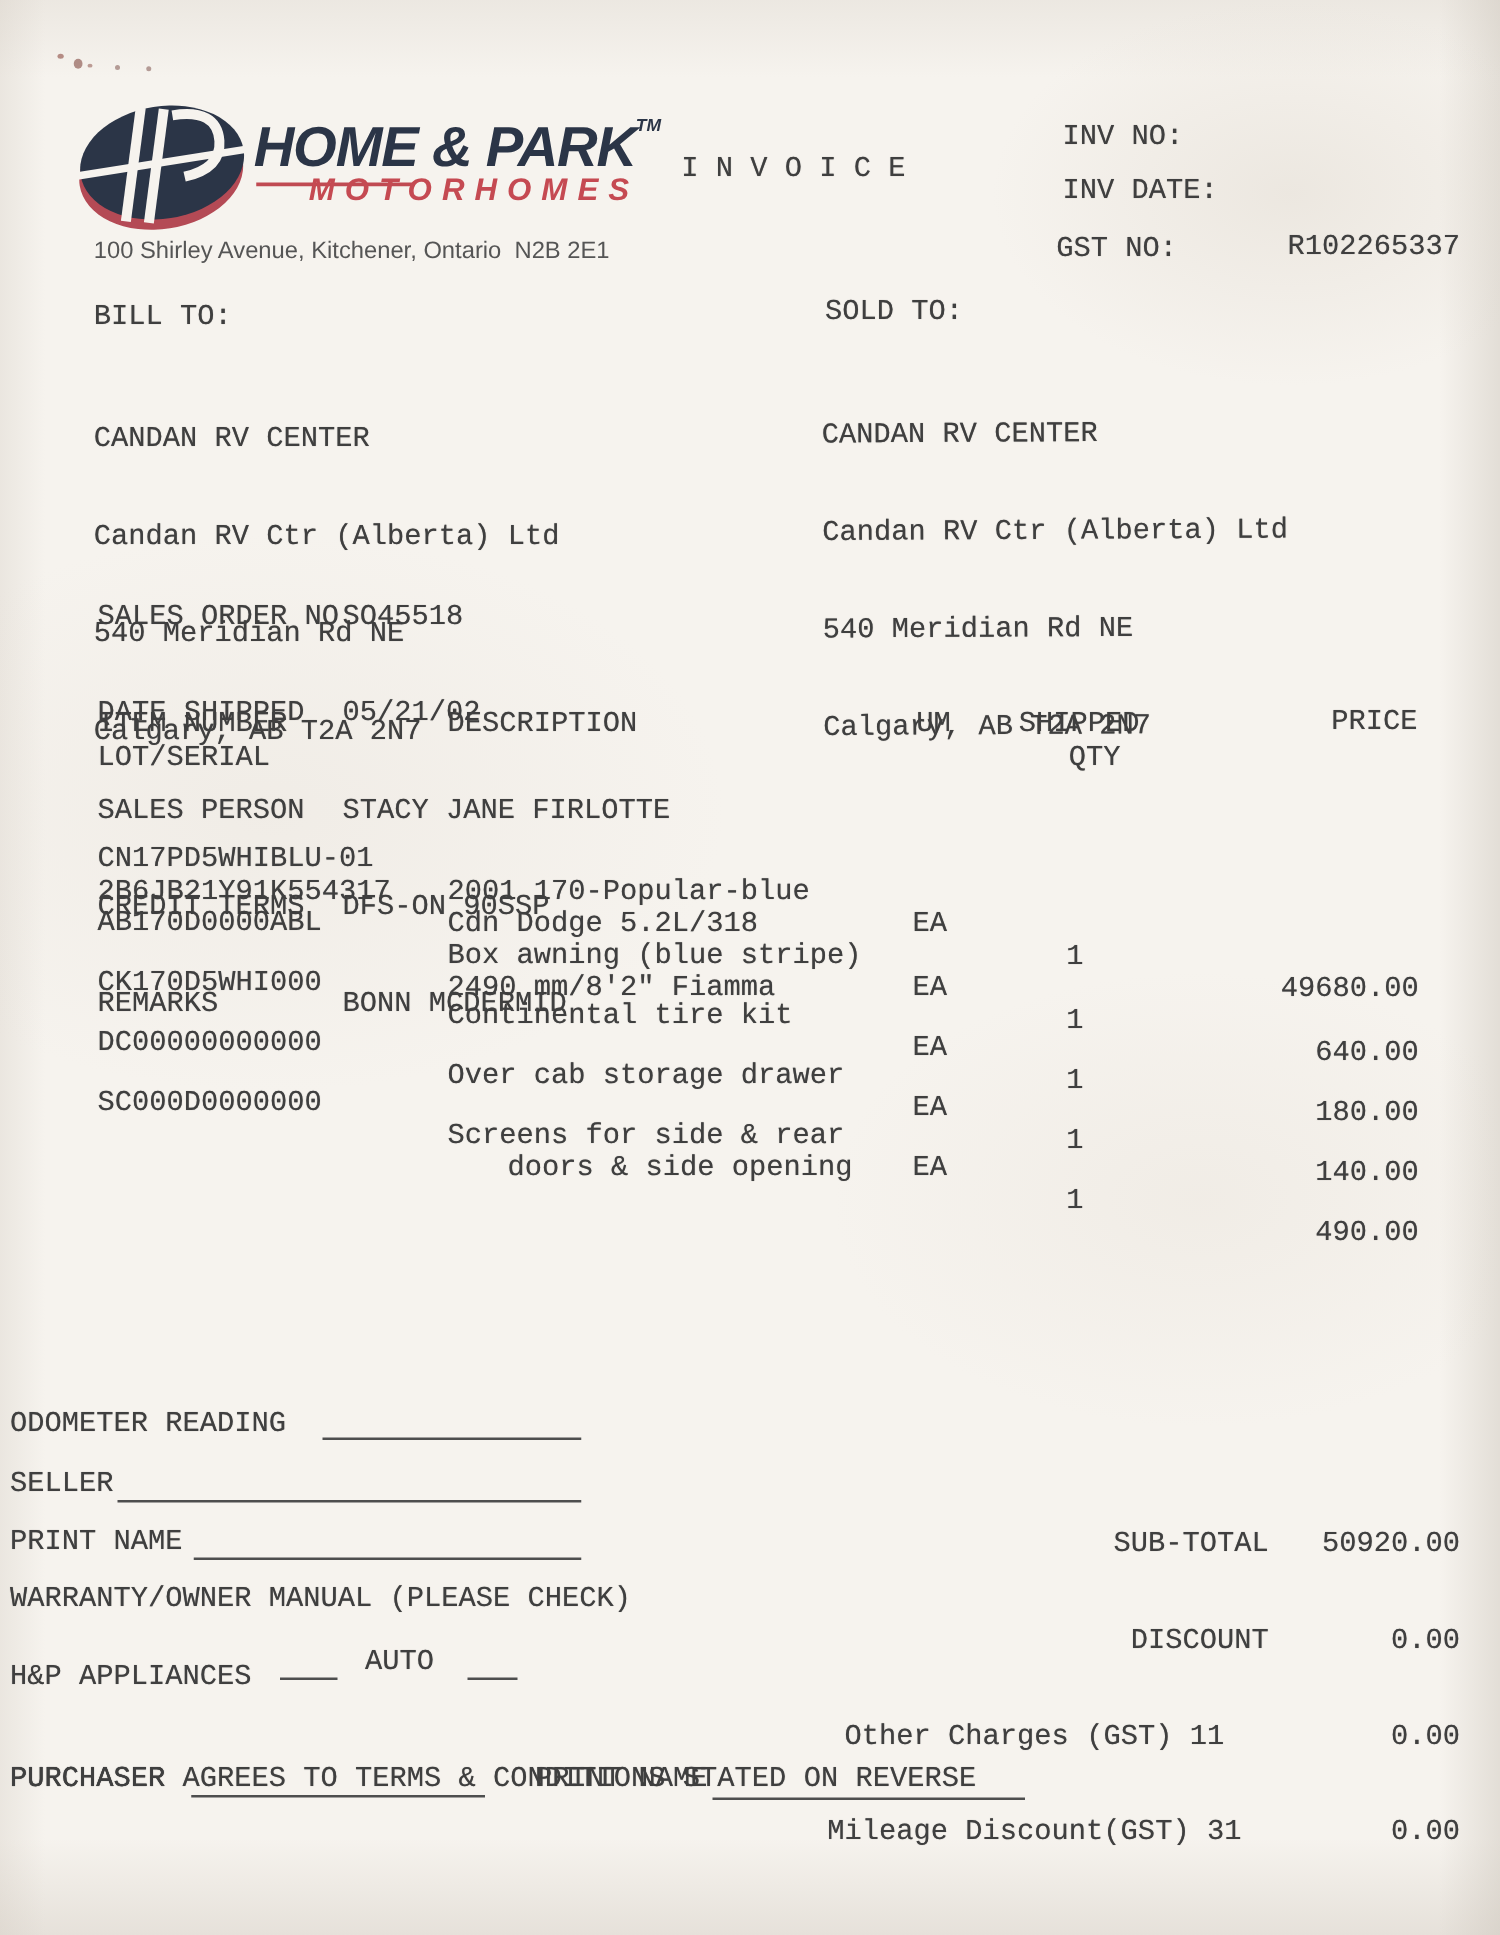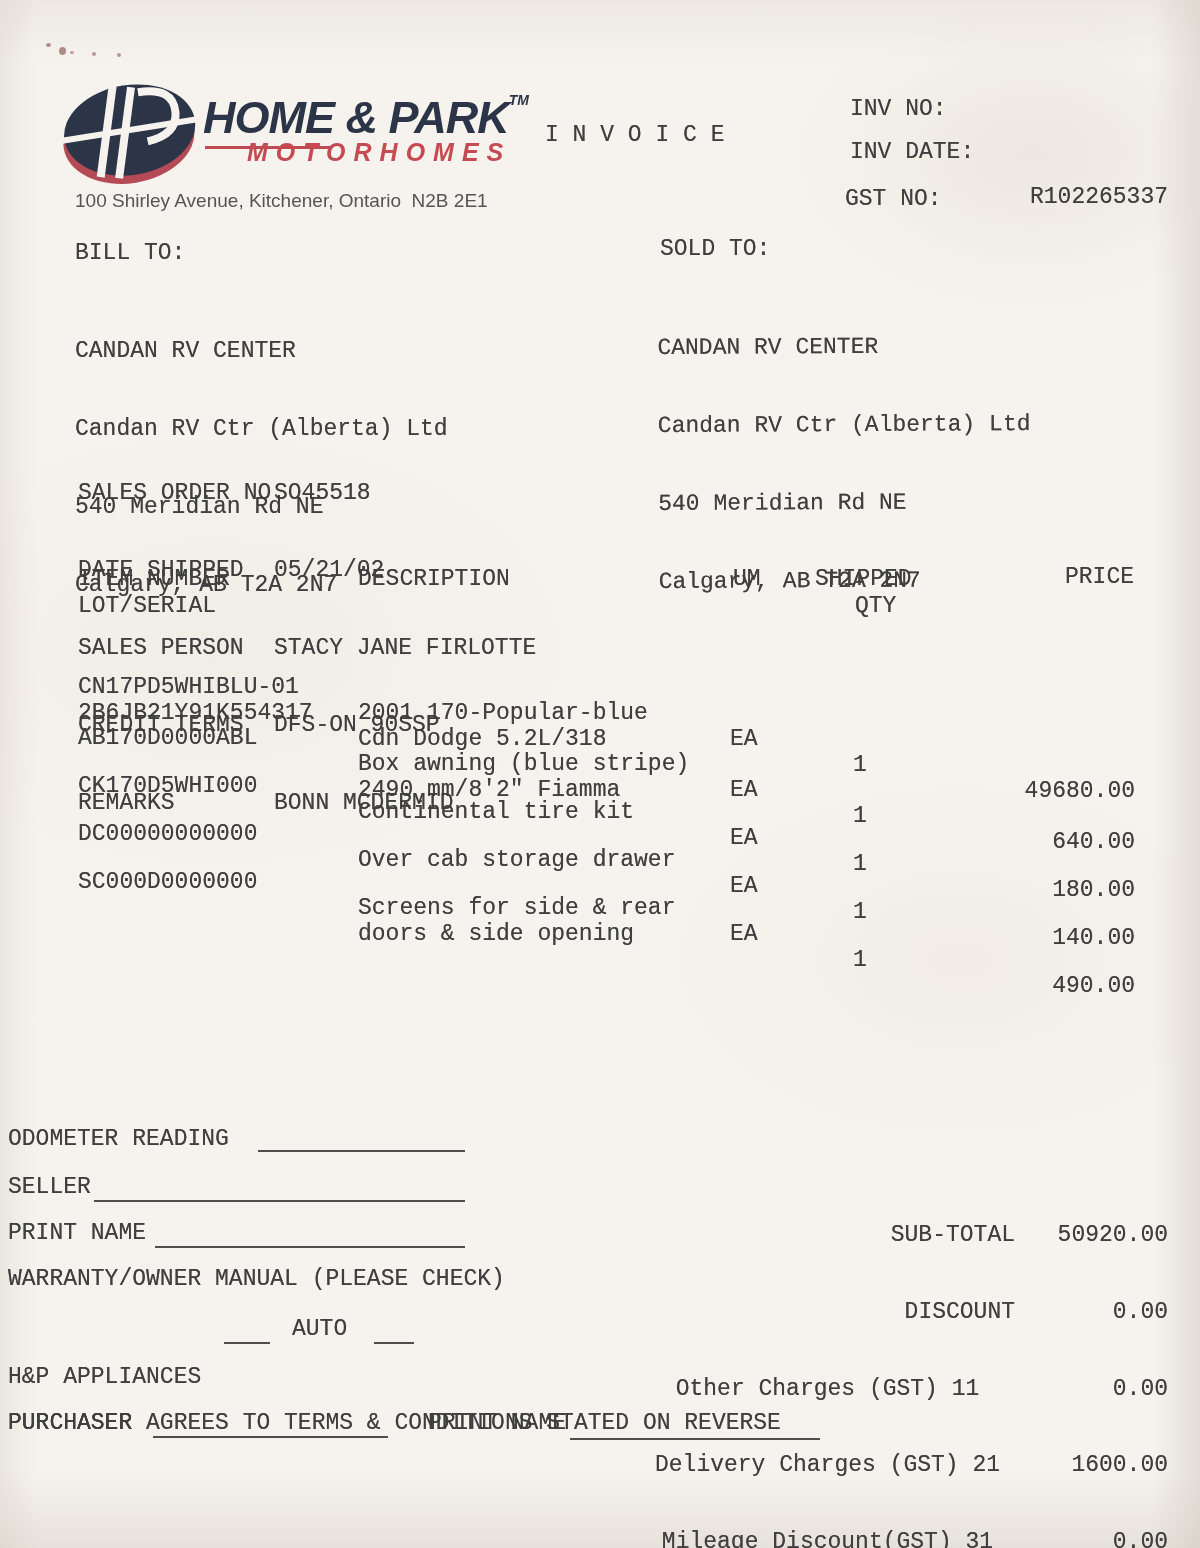--- a/index.html
+++ b/index.html
@@ -69,21 +69,21 @@
   .c-um    { position:absolute; left:730px; width:60px; }
   .c-qty   { position:absolute; left:800px; width:120px; text-align:center; }
   .c-price { position:absolute; left:935px; width:200px; text-align:right; }
 
   
   .fline { position:absolute; border-bottom:2px solid #4e4e4e; }
   .f-odometer { left:8px; top:1126px; }
   .f-seller   { left:8px; top:1174px; }
   .f-printname{ left:8px; top:1220px; }
   .f-warranty { left:8px; top:1266px; }
-  .f-appl     { left:8px; top:1364px; }
+  .f-appl     { left:8px; top:1328px; }
   .f-auto     { left:292px; top:1316px; }
   .f-agrees   { left:8px; top:1366px;margin-top:44px; }
   .f-purchaser{ left:8px; top:1410px; }
   .f-printname2{ left:428px; top:1410px; }
 
   
   .totals { left:640px; top:1170px; width:530px; }
   .trow-total { display:flex; height:24.8px; }
   .tlabel { width:375px; flex:none; padding-left:206px; box-sizing:border-box; text-align:right; }
   .trow-total.long .tlabel { padding-left:0; text-align:center; }
@@ -201,21 +201,21 @@
     <span class="c-qty">1</span>
     <span class="c-price">140.00</span>
   </div>
   <div class="trow mono" style="top:843px;">
     <span class="c-item">SC000D0000000</span>
     <span class="c-desc">Screens for side &amp; rear</span>
     <span class="c-um">EA</span>
     <span class="c-qty">1</span>
     <span class="c-price">490.00</span>
   </div>
-  <div class="trow mono" style="top:869px;">
+  <div class="trow mono" style="top:869px;margin-left:48px;">
     <span class="c-item"></span>
     <span class="c-desc">doors &amp; side opening</span>
     <span class="c-um"></span>
     <span class="c-qty"></span>
     <span class="c-price"></span>
   </div>
 
   <div class="abs mono f-odometer">ODOMETER READING</div>
   <div class="fline" style="left:258px;top:1128px;width:207px;height:22px;"></div>
 
@@ -236,21 +236,20 @@
 
   <div class="abs mono f-purchaser">PURCHASER</div>
   <div class="fline" style="left:153px;top:1414px;width:235px;height:22px;"></div>
   <div class="abs mono f-printname2">PRINT NAME</div>
   <div class="fline" style="left:570px;top:1416px;width:250px;height:22px;"></div>
 
   <div class="abs mono totals">
     <div class="trow-total"><span class="tlabel">SUB-TOTAL</span><span class="tvalue">50920.00</span></div>
     <div class="trow-total"><span class="tlabel">DISCOUNT</span><span class="tvalue">0.00</span></div>
     <div class="trow-total long"><span class="tlabel">Other Charges (GST) 11</span><span class="tvalue">0.00</span></div>
-    <div class="trow-total long"><span class="tlabel">Delivery Charges (GST) 21</span><span class="tvalue">1600.00</span></div>
     <div class="trow-total long"><span class="tlabel">Mileage Discount(GST) 31</span><span class="tvalue">0.00</span></div>
     
     
     
     
     
     
   </div>
 
 </div>

